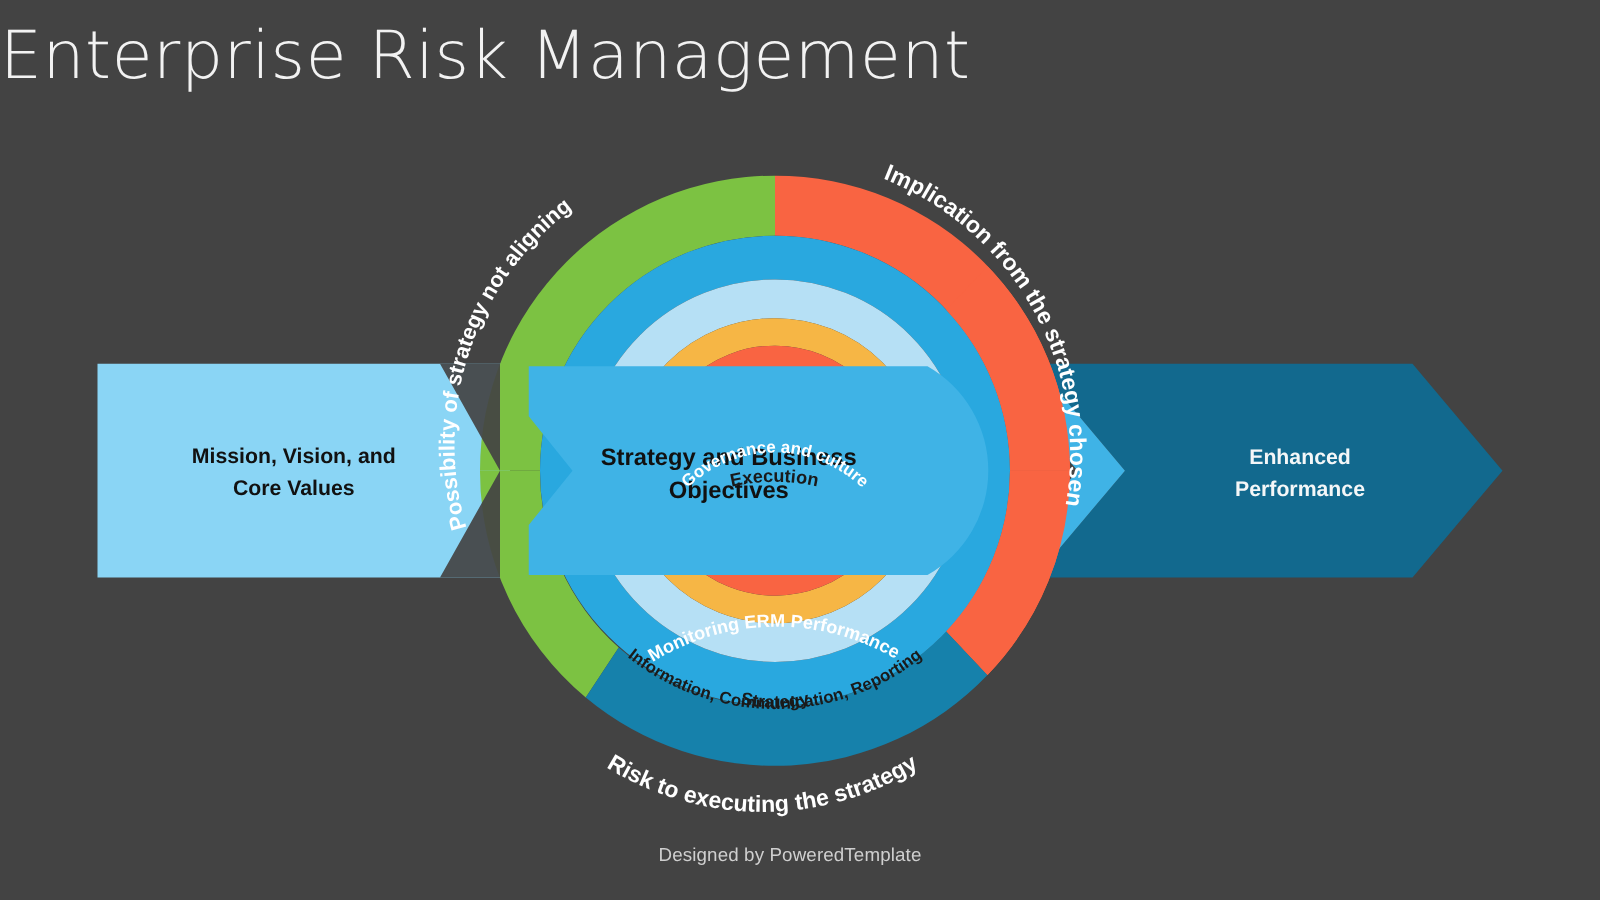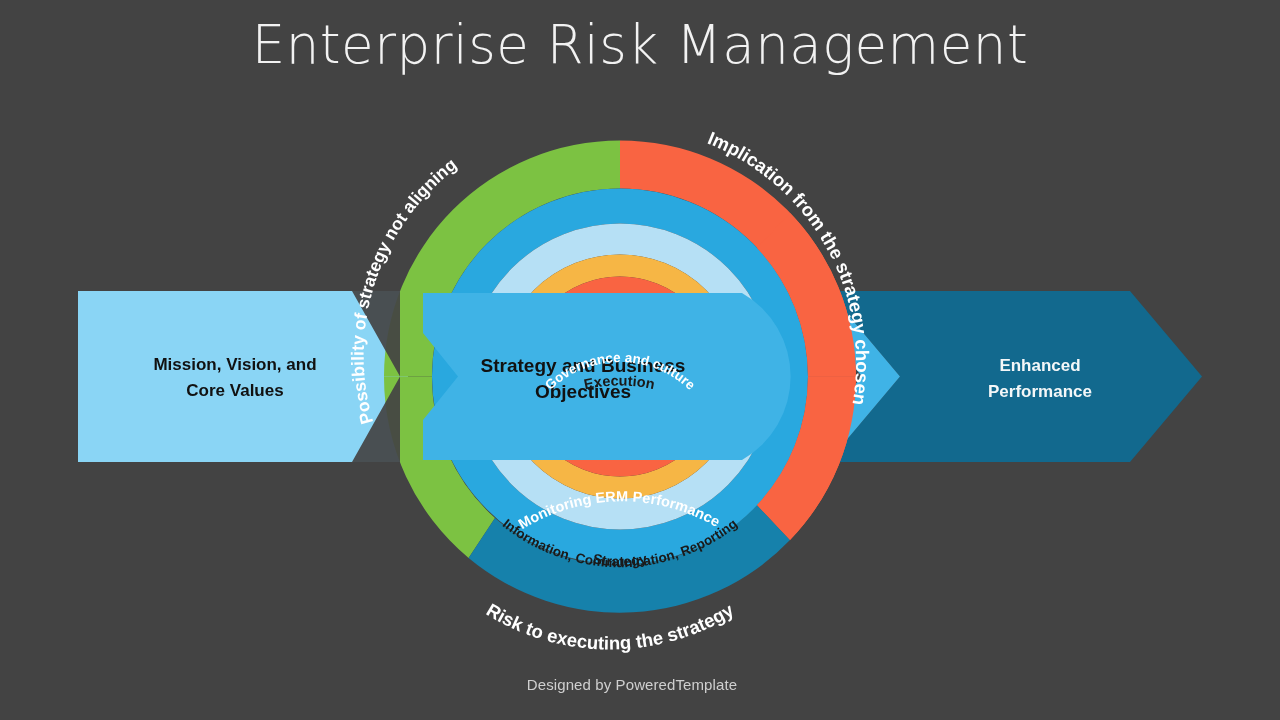--- a/index.html
+++ b/index.html
@@ -17,21 +17,21 @@
   #slide {
     position: absolute;
     inset: 0;
     background: #434343;
   }
   .title {
     position: absolute;
     top: 14px;
     left: 0;
     width: 1280px;
-    text-align: center;
+    text-align: left;
     font-family: "DejaVu Sans", sans-serif;
     font-size: 53px;
     font-weight: 300;
     letter-spacing: 0.5px;
     color: #f2f2f2;
     white-space: nowrap;
   }
   .footer {
     position: absolute;
     top: 676px;

